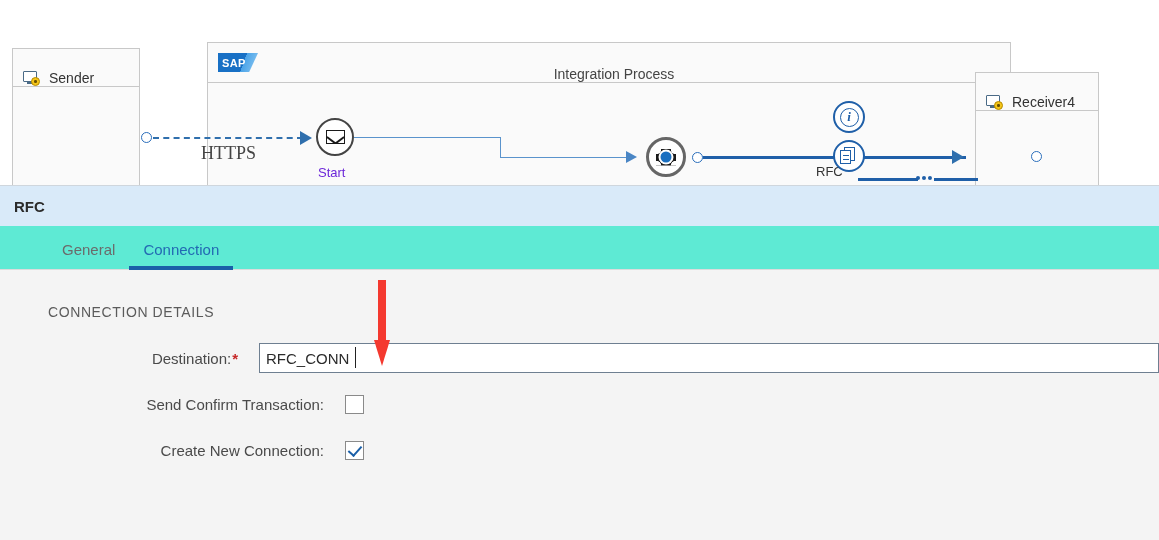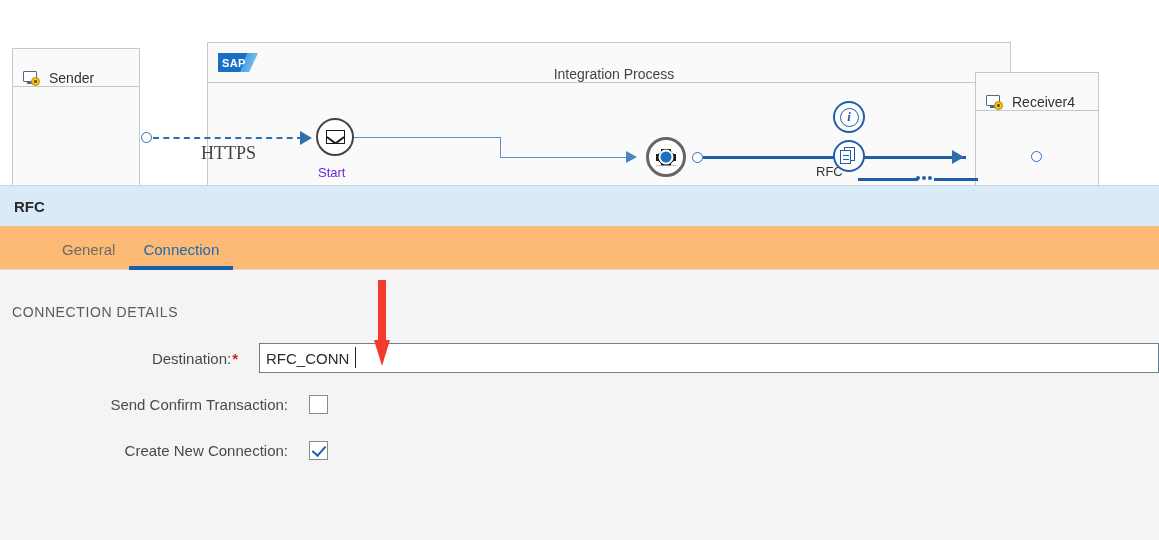--- a/index.html
+++ b/index.html
@@ -195,35 +195,35 @@
     background: #f4f4f4;
     border-top: 1px solid #cfd6dd;
   }
   .dialog-header {
     height: 40px; background: #d9eaf9;
     display: flex; align-items: center; padding-left: 14px;
   }
   .dialog-title { font-size: 15px; font-weight: bold; color: #2b2b2b; }
 
   .tabbar {
-    height: 44px; background: #fdba74;
+    height: 44px; background: #5eead4;
     display: flex; align-items: flex-end; padding-left: 48px;
     border-bottom: 1px solid #dcdcdc;
   }
   .tab {
     font-size: 15px; color: #6b6b6b; padding: 0 14px 11px 14px;
     position: relative; cursor: pointer;
   }
   .tab.active { color: #2269b3; }
   .tab.active::after {
     content: ""; position: absolute; left: 0; right: 0; bottom: -1px;
     height: 4px; background: #1a5fa8;
   }
 
-  .form-area { position: relative; padding-top: 34px; }
+  .form-area { position: relative; padding-top: 34px; padding-left: 36px; }
   .section-title {
     font-size: 14px; color: #5b5b5b; letter-spacing: 0.6px;
     padding-left: 12px; margin-bottom: 22px;
   }
 
   .form-row {
     display: flex; align-items: center; height: 32px; margin-bottom: 14px; gap: 9px;
   }
   .form-label {
     width: 300px; text-align: right; padding-right: 12px;

